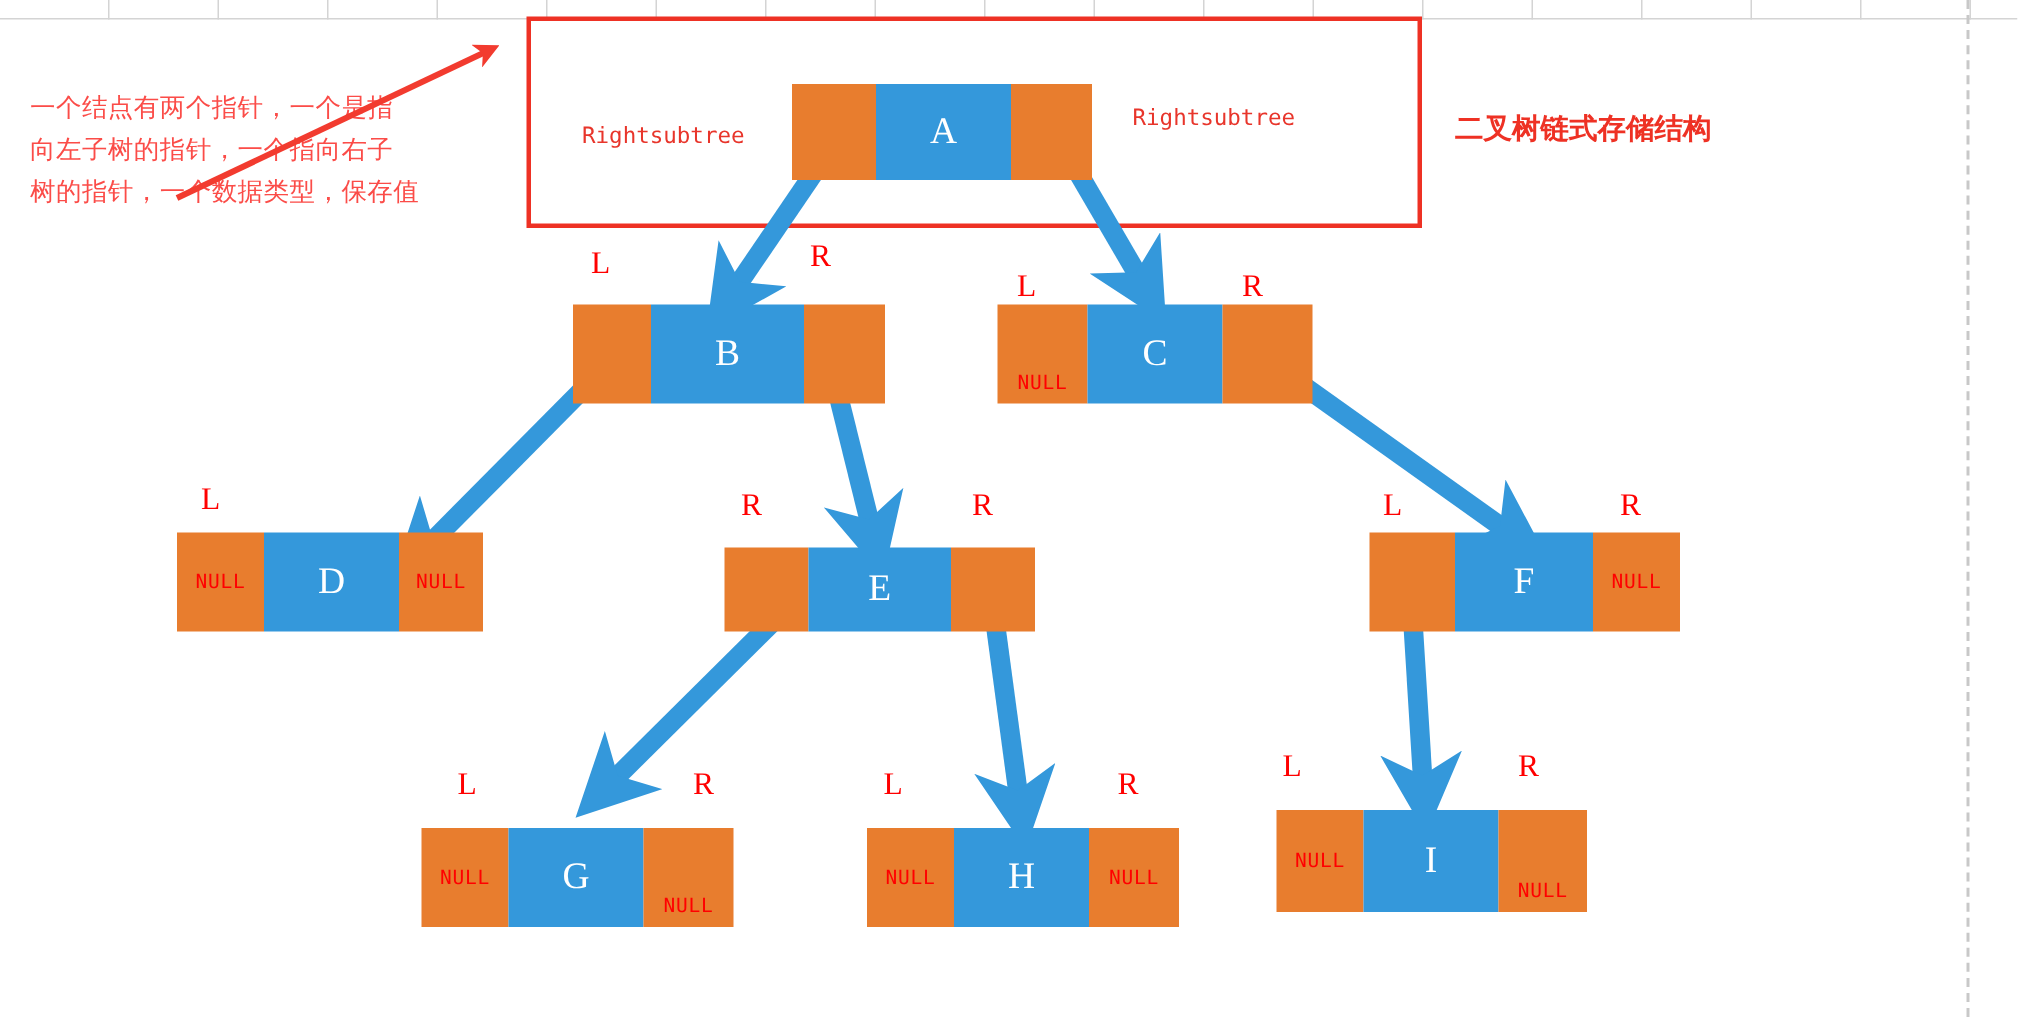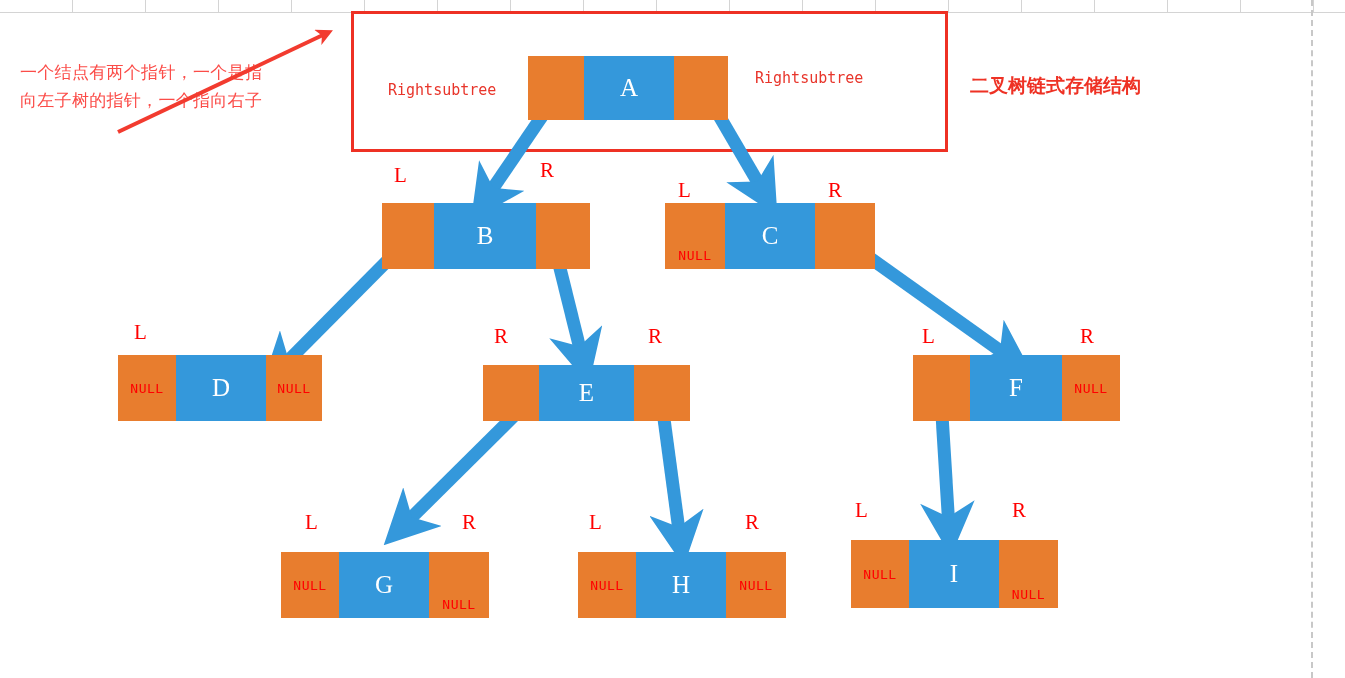--- a/index.html
+++ b/index.html
@@ -74,20 +74,21 @@
       <div class="grid-cell" style="left: 1241px; width: 73px;"></div>
       <div class="grid-cell" style="left: 1314px; width: 73px;"></div>
     </div>
   <div class="page-break" style="left:1311px;"></div>
 
   <div class="red-box" style="left:351px;top:11px;width:597px;height:141px;"></div>
 
   <div class="note" style="left:20px;top:58px;width:310px;">
     <div>一个结点有两个指针，一个是指</div>
     <div>向左子树的指针，一个指向右子</div>
+    <div>树的指针，一个数据类型，保存值</div>
   </div>
 
   <div class="title-cn" style="left:970px;top:73px;">二叉树链式存储结构</div>
 
   <div class="subtree-lbl" style="left:388px;top:81px;">Rightsubtree</div>
   <div class="subtree-lbl" style="left:755px;top:69px;">Rightsubtree</div>
 
   <svg id="arrows" viewBox="0 0 1345 678" xmlns="http://www.w3.org/2000/svg">
     <defs>
       <marker id="ah" markerWidth="4.2" markerHeight="4.2" refX="2.0" refY="2.1" orient="auto" markerUnits="strokeWidth">

